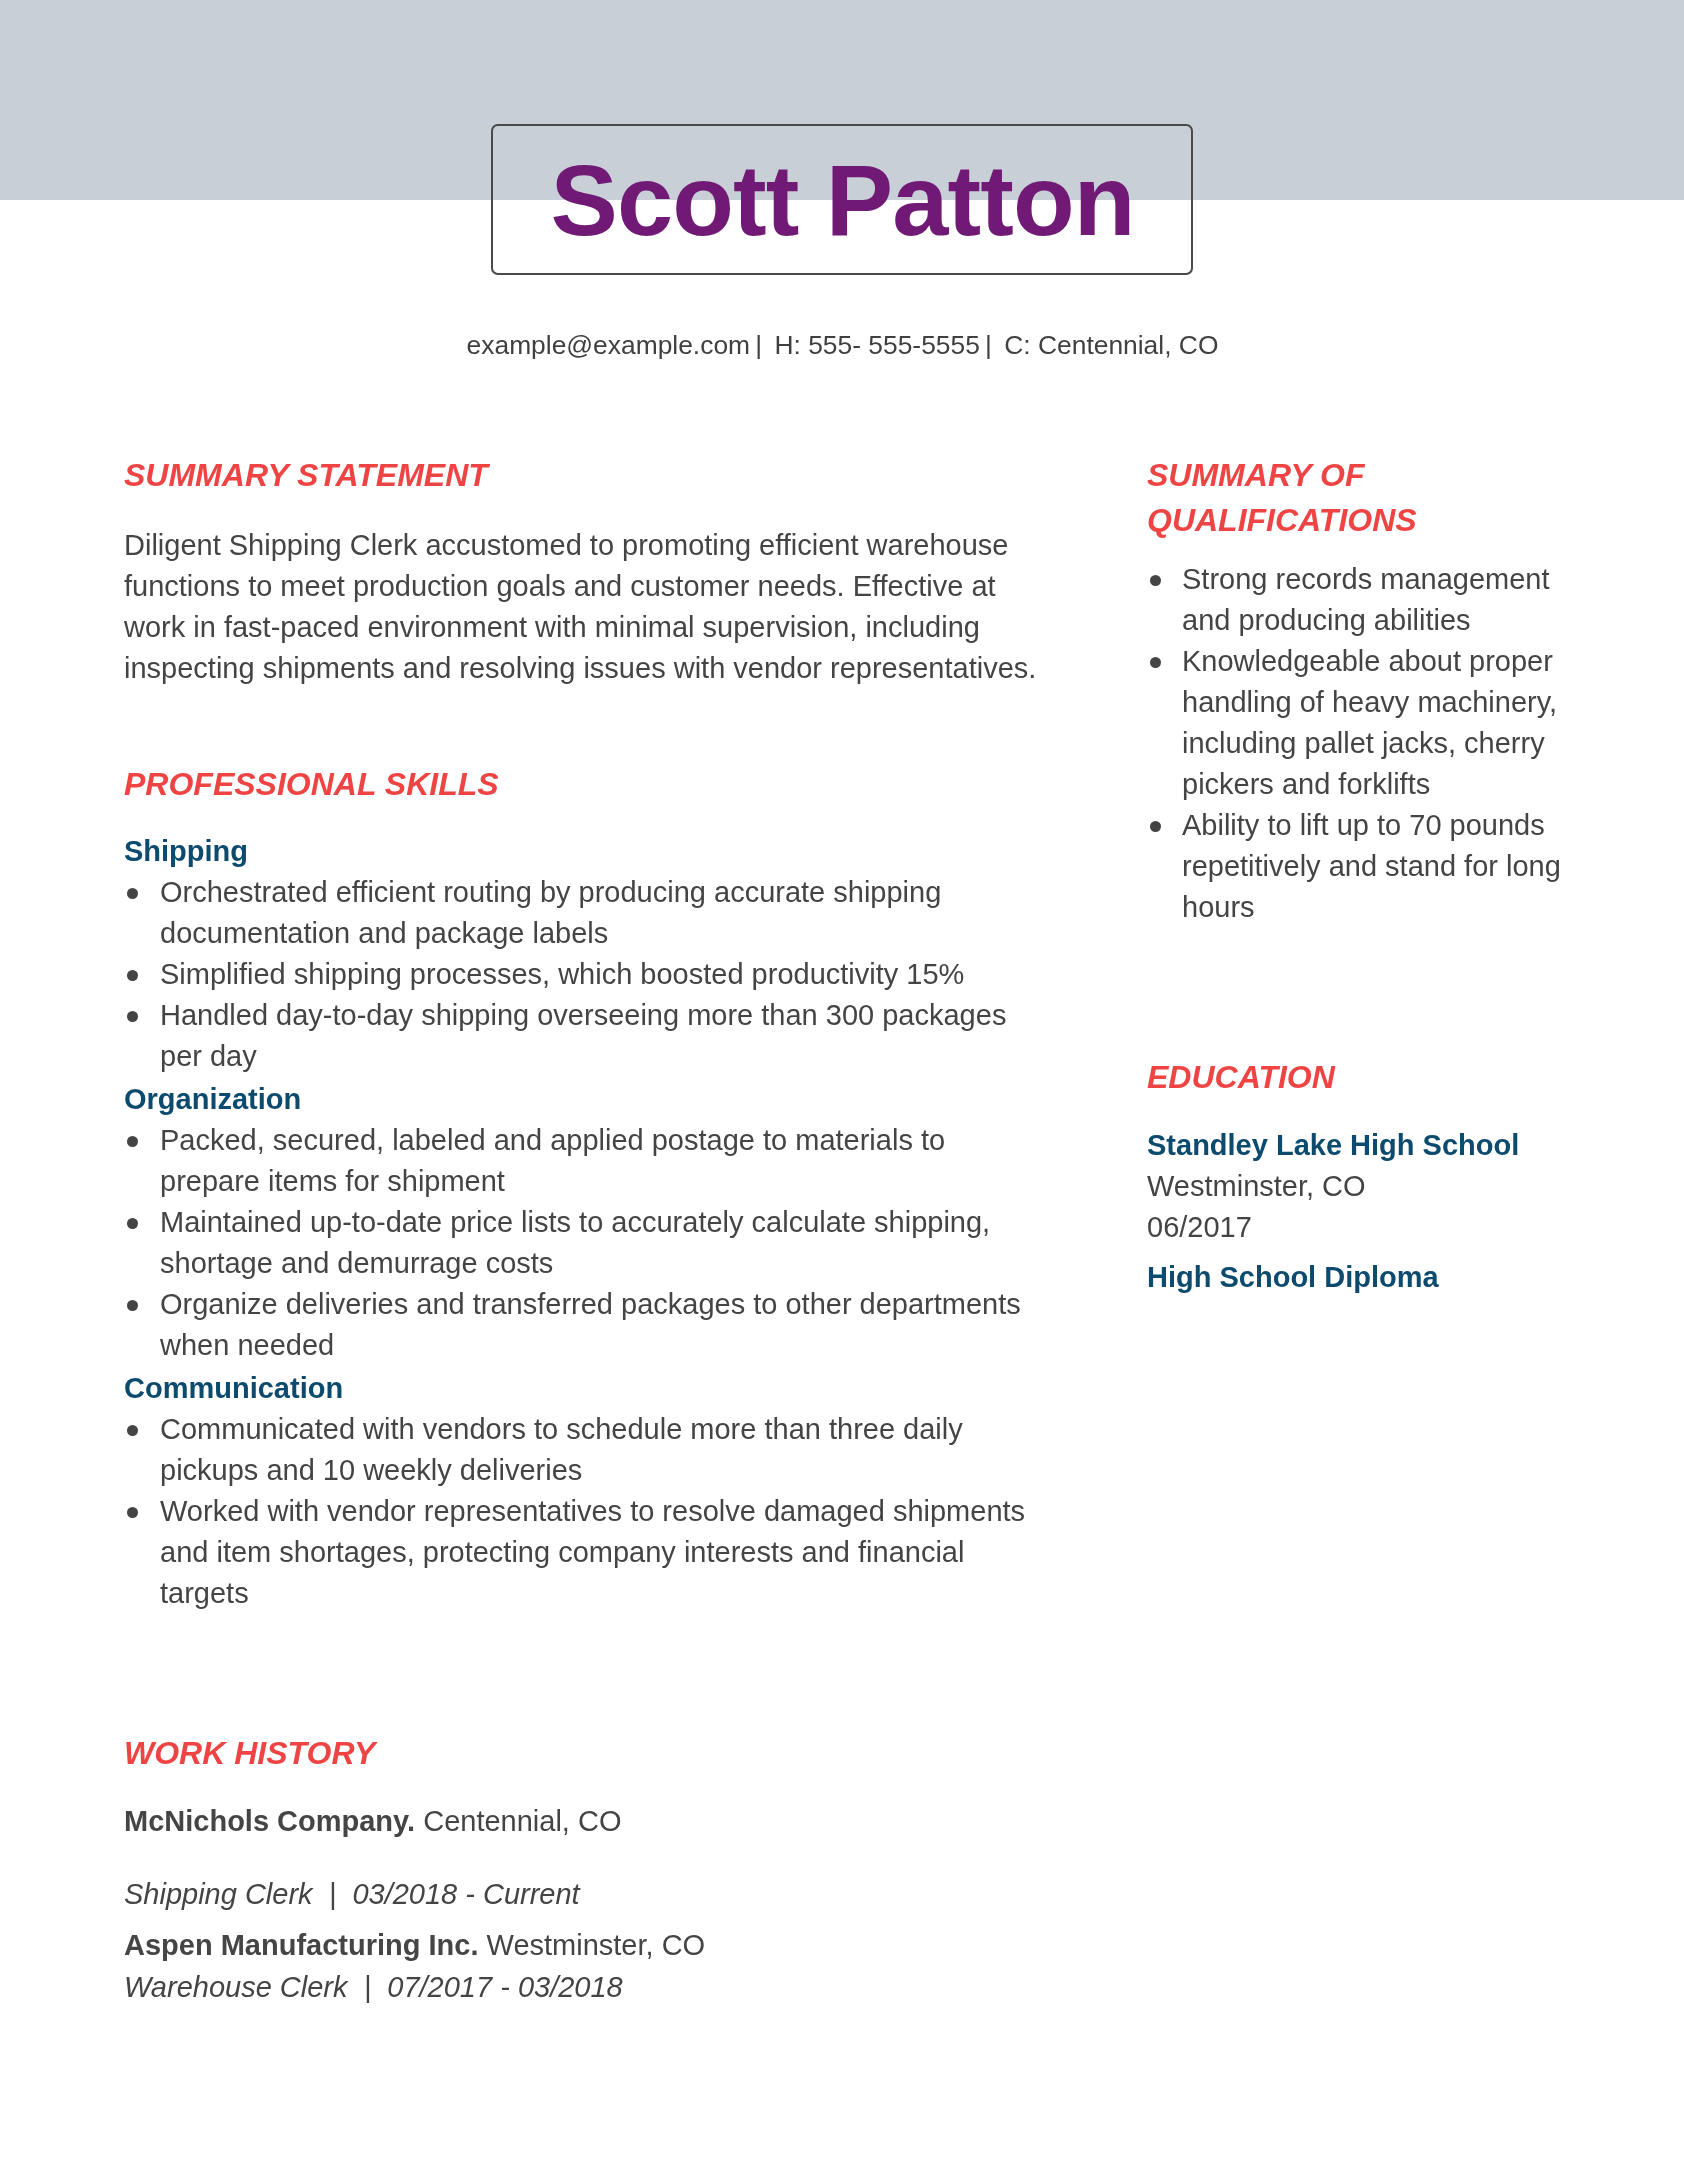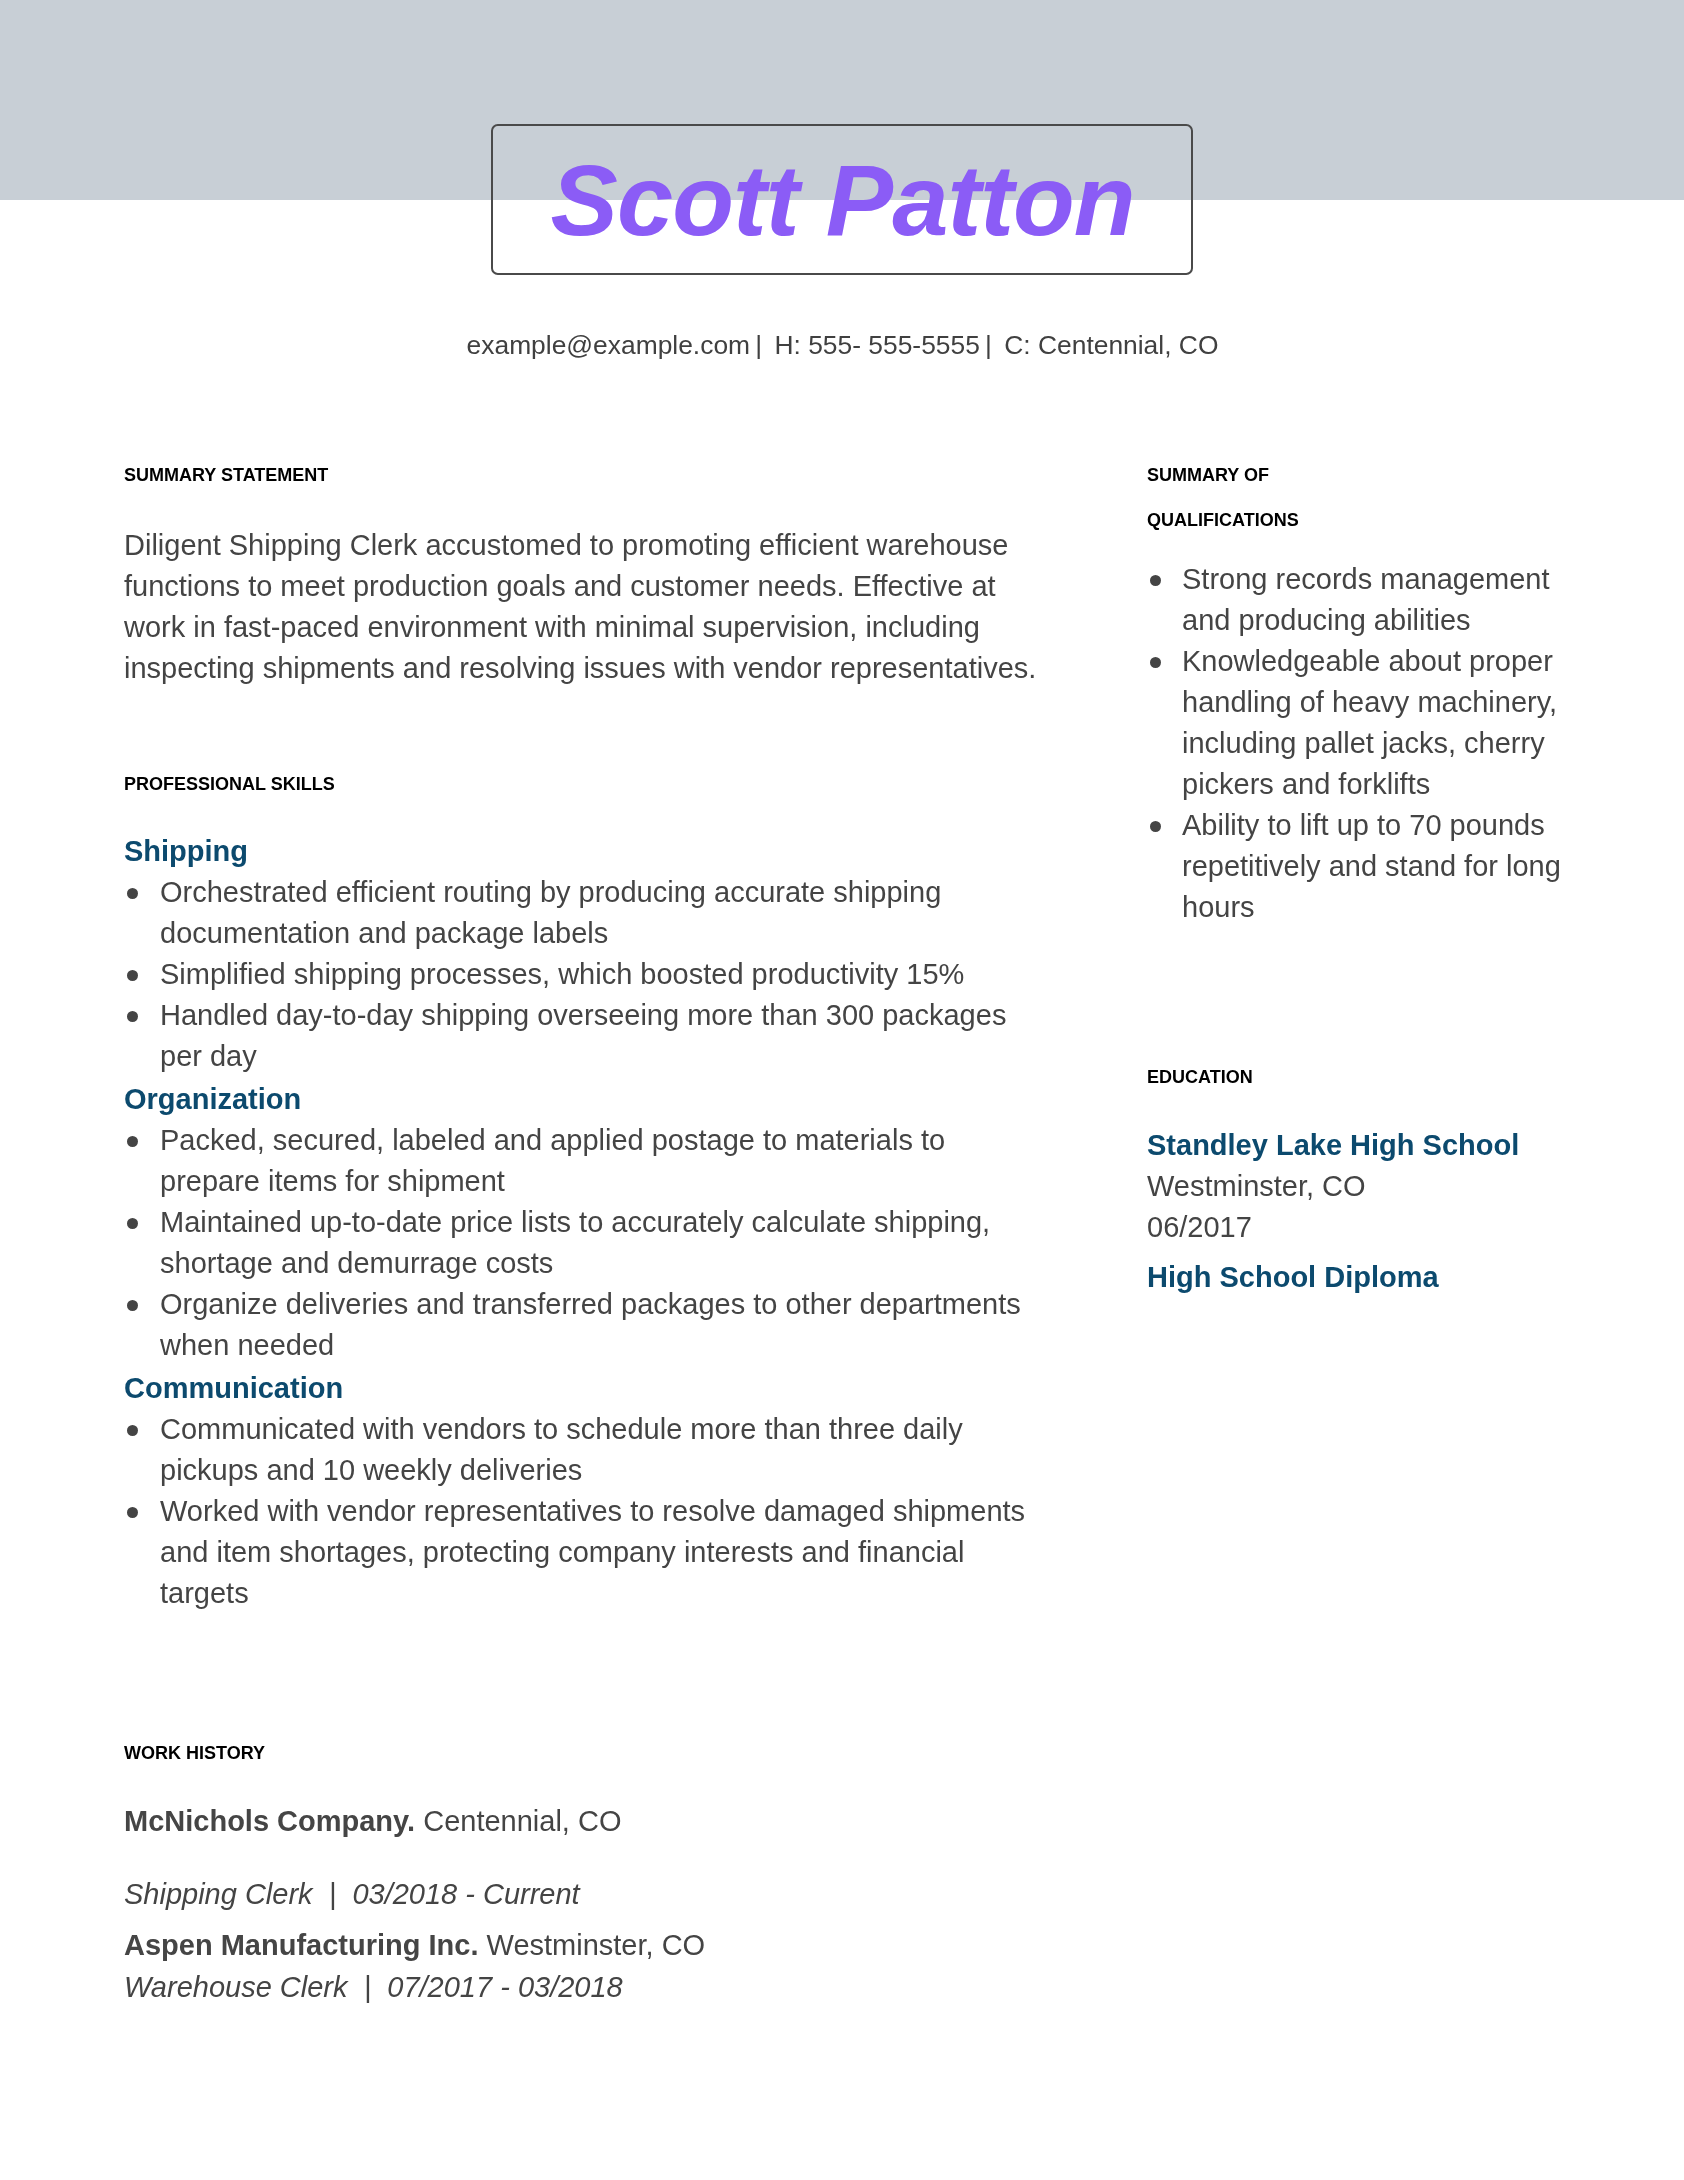--- a/index.html
+++ b/index.html
@@ -3,27 +3,27 @@
 <meta charset="utf-8">
 <style>
   html, body { margin:0; padding:0; background:#ffffff; }
   body { width:1685px; height:2181px; position:relative; overflow:hidden;
          font-family:"Liberation Sans", sans-serif; color:#444444; }
   .band { position:absolute; left:0; top:0; width:1685px; height:200px; background:#C8CFD6; }
   .name-box { position:absolute; left:491px; top:124px; width:698px; height:147px;
               border:2.6px solid #4a4a4a; border-radius:6.8px; }
   .name { position:absolute; left:491px; top:124px; width:703px; height:152px;
           display:flex; align-items:center; justify-content:center;
-          font-size:101px; font-weight:bold; font-style:italic; color:#8b5cf6;
+          font-size:101px; font-weight:bold; color:#701a75;
           letter-spacing:-0.9px; padding-top:1.7px; box-sizing:border-box; }
   .contact { position:absolute; left:0; top:330px; width:1685px; text-align:center;
              font-size:26.4px; color:#404040; white-space:pre; }
   .contact .sep { padding:0 5.1px; }
-  .h { position:absolute; font-size:18px; font-weight:bold; 
-       color:#000000; line-height:45px; }
+  .h { position:absolute; font-size:32px; font-weight:bold; font-style:italic;
+       color:#ef4444; line-height:45px; }
   .txt { position:absolute; font-size:29px; line-height:41px; color:#444444; }
   .left { left:124px; width:920px; }
   .right { left:1147px; width:460px; }
   .sub { position:absolute; font-size:29px; font-weight:bold; color:#0c4a6e; line-height:41px; }
   ul.b { position:absolute; margin:0; padding:0; list-style:none; }
   ul.b li { position:relative; padding-left:36px; font-size:29px; line-height:41px; color:#444444; }
   ul.b li .dot { position:absolute; left:3.4px; top:16px; width:11px; height:11px; border-radius:50%; background:#444444; }
   .right-list li { padding-left:35px !important; }
   .bold { font-weight:bold; color:#454545; }
   .job-title { position:absolute; font-size:29px; font-style:italic; color:#444444; line-height:41px; white-space:pre; }

